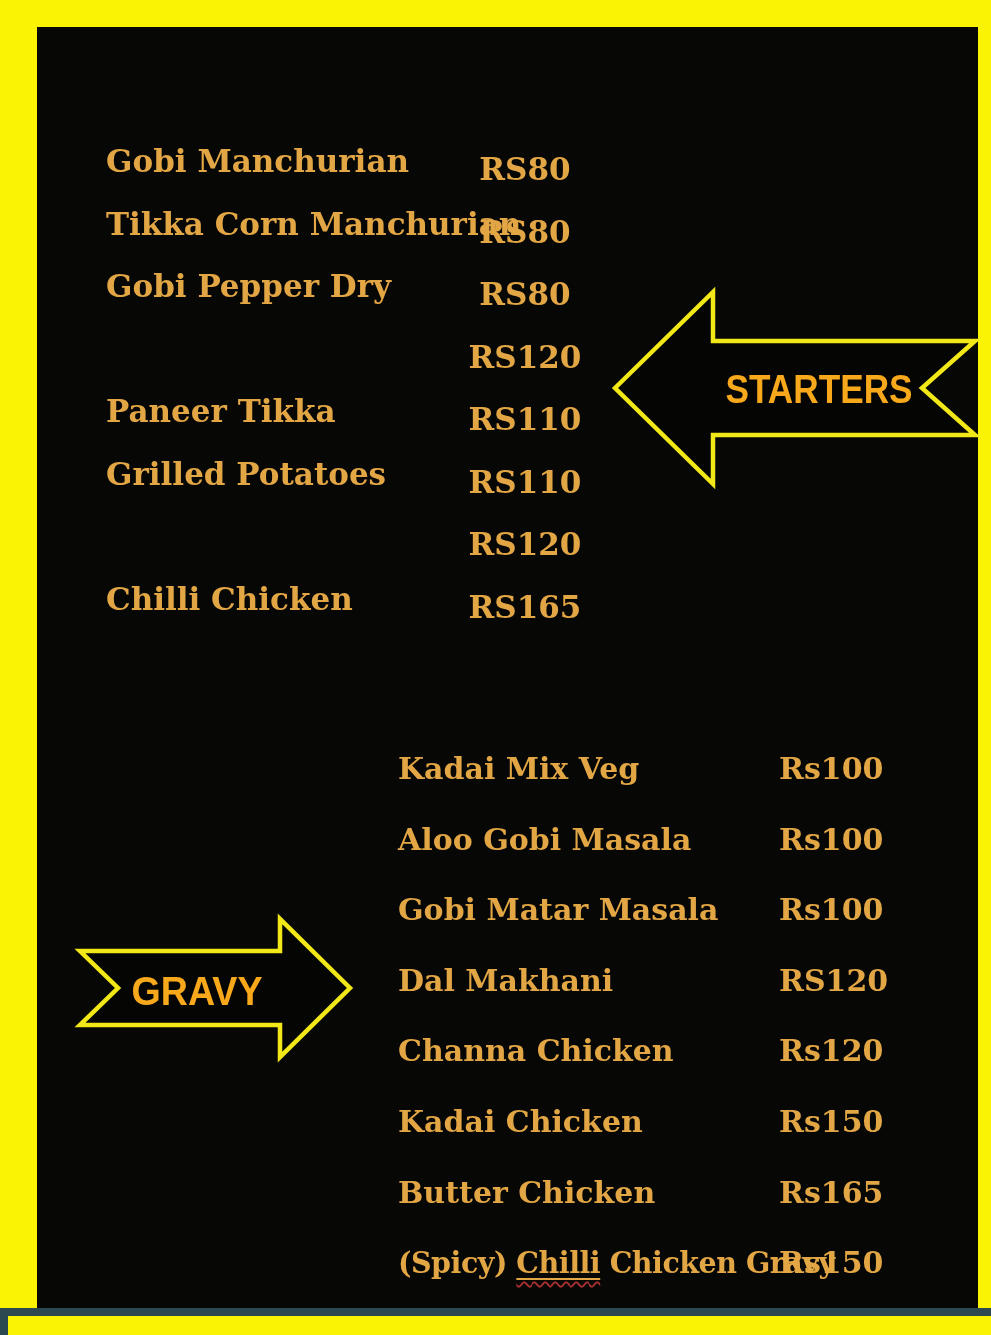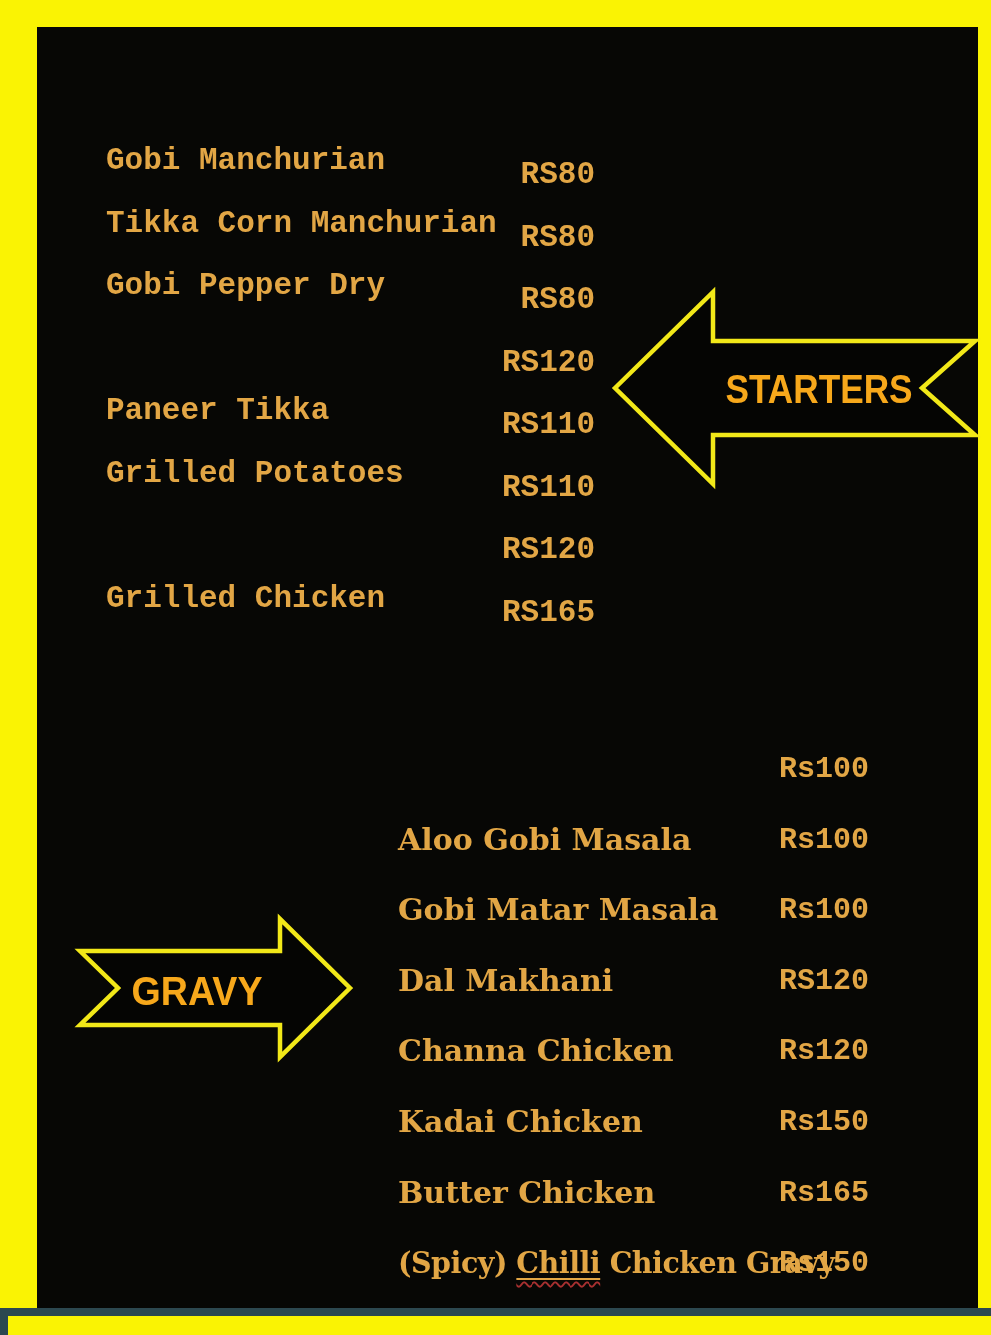--- a/index.html
+++ b/index.html
@@ -19,38 +19,38 @@
   .arrow-poly { fill:#050503; stroke:#F2E818; stroke-width:4.5; stroke-linejoin:miter; }
 
   .arrow-label {
     position:absolute; font-family:"Liberation Sans", sans-serif; font-weight:bold;
     color:#F7A81B; font-size:40px; white-space:nowrap;
   }
   .label-starters { left:819px; top:390px; transform:translate(-50%,-52%) scaleX(0.88); }
   .label-gravy   { left:197px; top:992px; transform:translate(-50%,-52%) scaleX(0.94); }
 
   .menu-list { position:absolute; }
-  .list-starters { left:106px; top:130px; width:520px;font-family:Liberation Mono, monospace; }
+  .list-starters { left:106px; top:130px; width:520px; }
   .list-gravy    { left:398px; top:734px; width:545px; }
 
   .row { position:relative; }
   .list-starters .row { height:62.5px; line-height:62.5px; }
   .list-gravy .row    { height:70.6px; line-height:70.6px; }
 
   .iname, .iprice {
     color:#E2A645; font-weight:bold; white-space:nowrap;
   }
   .list-starters .iname, .list-starters .iprice { font-size:31px; }
   .list-gravy .iname, .list-gravy .iprice { font-size:30px; }
 
   .list-starters .iprice {
-    position:absolute; left:349px; top:14px; width:140px; text-align:right;
+    position:absolute; left:349px; top:8px; width:140px; text-align:center;
   }
   .list-gravy .iprice {
-    position:absolute; left:381px; top:0; width:150px; text-align:left;font-family:Liberation Mono, monospace;
+    position:absolute; left:381px; top:0; width:150px; text-align:left;
   }
   .row-long .iname {
     display:inline-block; letter-spacing:-0.5px;
     transform:scaleX(0.95); transform-origin:left center;
   }
   .spell {
     text-decoration: underline wavy #A83030;
     text-decoration-thickness:2px; text-underline-offset:8px;
   }
   .gold-u {
@@ -93,27 +93,28 @@
       <span class="iprice">RS110</span>
     </div>
     <div class="row">
       <span class="iname">Grilled Potatoes</span>
       <span class="iprice">RS110</span>
     </div>
     <div class="row">
       <span class="iprice">RS120</span>
     </div>
     <div class="row">
-      <span class="iname">Grilled Chicken</span>
+      <span class="iname">Chilli Chicken</span>
       <span class="iprice">RS165</span>
     </div>
   </div>
 
   <div class="menu-list list-gravy">
     <div class="row">
+      <span class="iname">Kadai Mix Veg</span>
       <span class="iprice">Rs100</span>
     </div>
     <div class="row">
       <span class="iname">Aloo Gobi Masala</span>
       <span class="iprice">Rs100</span>
     </div>
     <div class="row">
       <span class="iname">Gobi Matar Masala</span>
       <span class="iprice">Rs100</span>
     </div>

